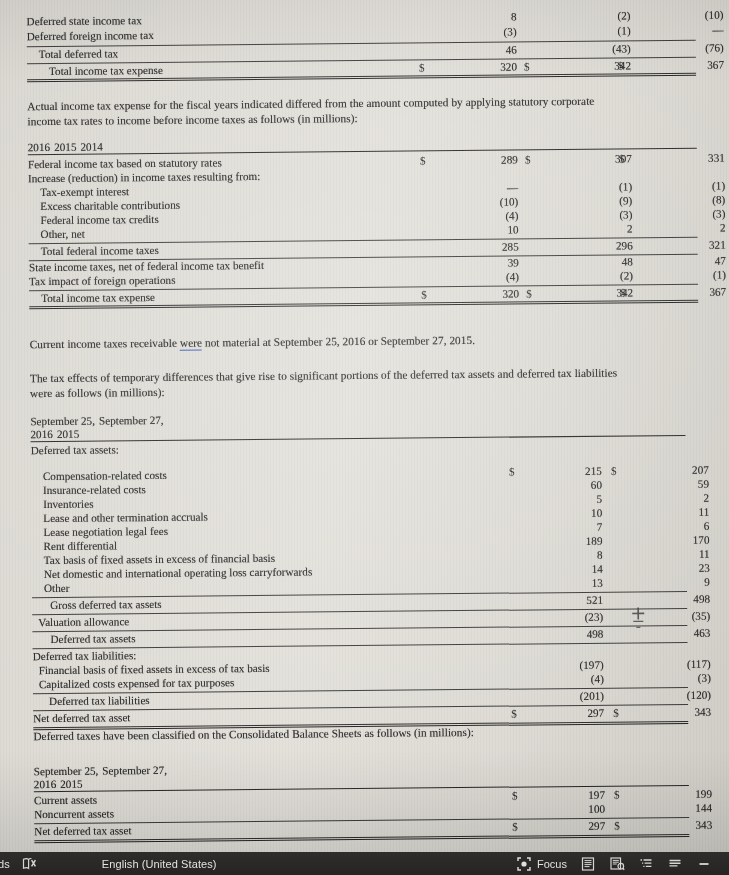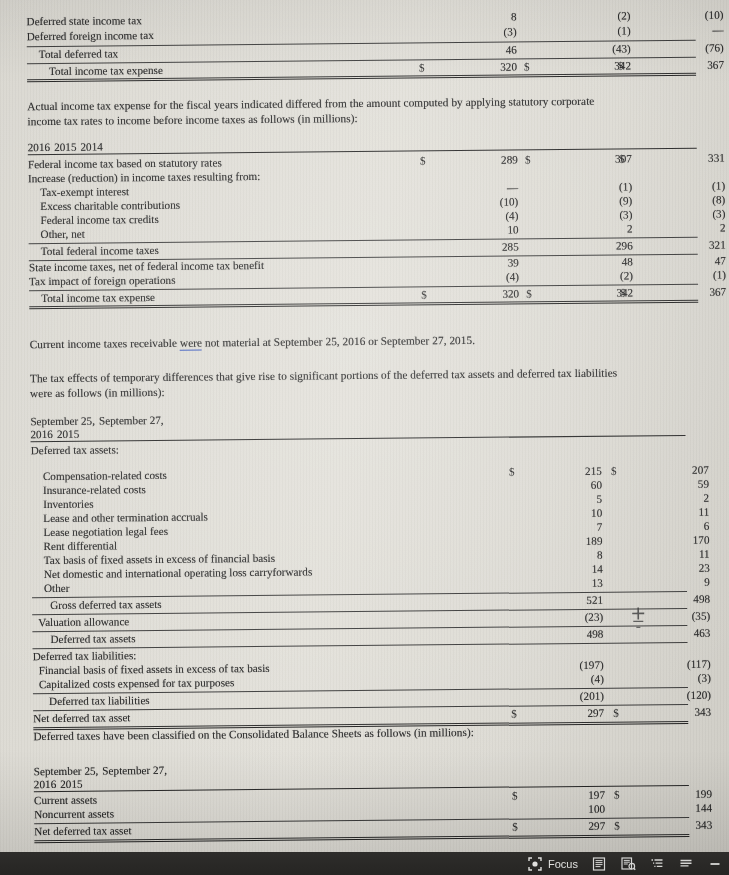--- a/index.html
+++ b/index.html
@@ -73,21 +73,21 @@
 
   
   #taskbar {
     position:absolute; left:0; top:852px; width:729px; height:23px;
     background:linear-gradient(180deg,#2e2d2b 0%, #262523 100%);
     display:flex; align-items:center;
     font-family:"Liberation Sans", sans-serif;
     color:#d8d8d6; font-size:10.5px;
   }
   .tb-left { display:flex; align-items:center; gap:12px; padding-left:2px; }
-  .tb-right { margin-left:auto; display:flex; align-items:center; gap:13px; padding-right:6px; }
+  .tb-right { margin-left:auto; display:flex; align-items:center; gap:13px; padding-right:17px; }
   .tb-txt { color:#e2e2e0; font-size:11px; letter-spacing:0.1px; }
   .tb-ico { display:inline-flex; align-items:center; justify-content:center;
             color:#d6d6d4; width:16px; height:16px; }
   .tb-ico svg { display:block; }
   .focus-chip { display:flex; align-items:center; gap:5px; color:#e0e0de; font-size:11px; }
 </style>
 </head>
 <body>
 
 <div id="page">
@@ -409,20 +409,33 @@
       <span class="num c-n2" style="left:620px;">343</span>
     </div>
 
     <div class="dbl" style="left:0px; top:79px; width:655px;"></div>
   </div>
 
  </div>
 </div>
 
 <div id="taskbar">
+  <div class="tb-left">
+    <span class="tb-txt" style="margin-left:-4px;">ds</span>
+
+    <span class="tb-ico">
+      <svg width="15" height="14" viewBox="0 0 15 14">
+        <path d="M1.5 2.2 C3.5 1.4 5.5 1.4 6.6 2.4 L6.6 11.4 C5.5 10.5 3.5 10.5 1.5 11.2 Z" fill="none" stroke="#d6d6d4" stroke-width="1.2"></path>
+        <path d="M6.6 2.4 C7.5 1.6 8.6 1.4 9.4 1.6" fill="none" stroke="#d6d6d4" stroke-width="1.2"></path>
+        <path d="M9.6 3.2 L13.4 9.4 M13.4 3.2 L9.6 9.4" stroke="#d6d6d4" stroke-width="1.5"></path>
+      </svg>
+    </span>
+
+    <span class="tb-txt" style="margin-left:52px;">English (United States)</span>
+  </div>
 
   <div class="tb-right">
     <span class="focus-chip">
       <span class="tb-ico">
         <svg width="14" height="14" viewBox="0 0 14 14">
           <path d="M1 4 L1 1 L4 1 M10 1 L13 1 L13 4 M13 10 L13 13 L10 13 M4 13 L1 13 L1 10" fill="none" stroke="#e0e0de" stroke-width="1.4"></path>
           <circle cx="7" cy="7" r="2.6" fill="#e0e0de"></circle>
         </svg>
       </span>
       <span>Focus</span>

